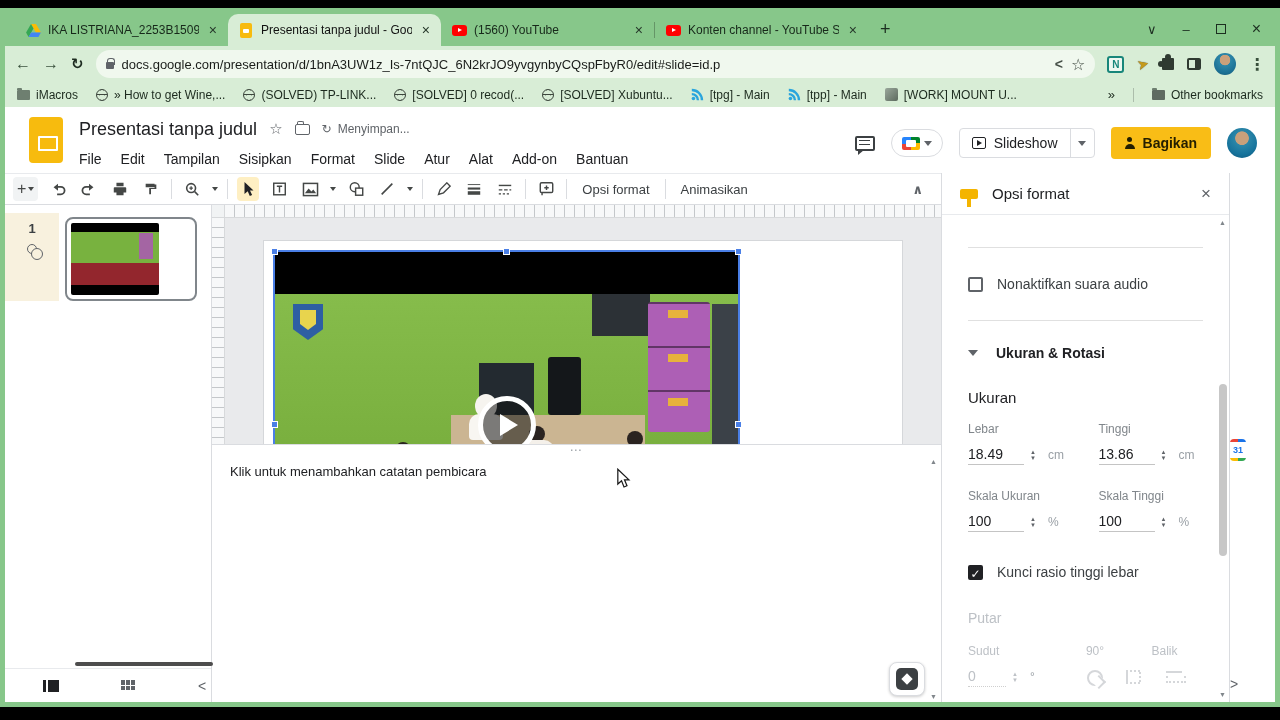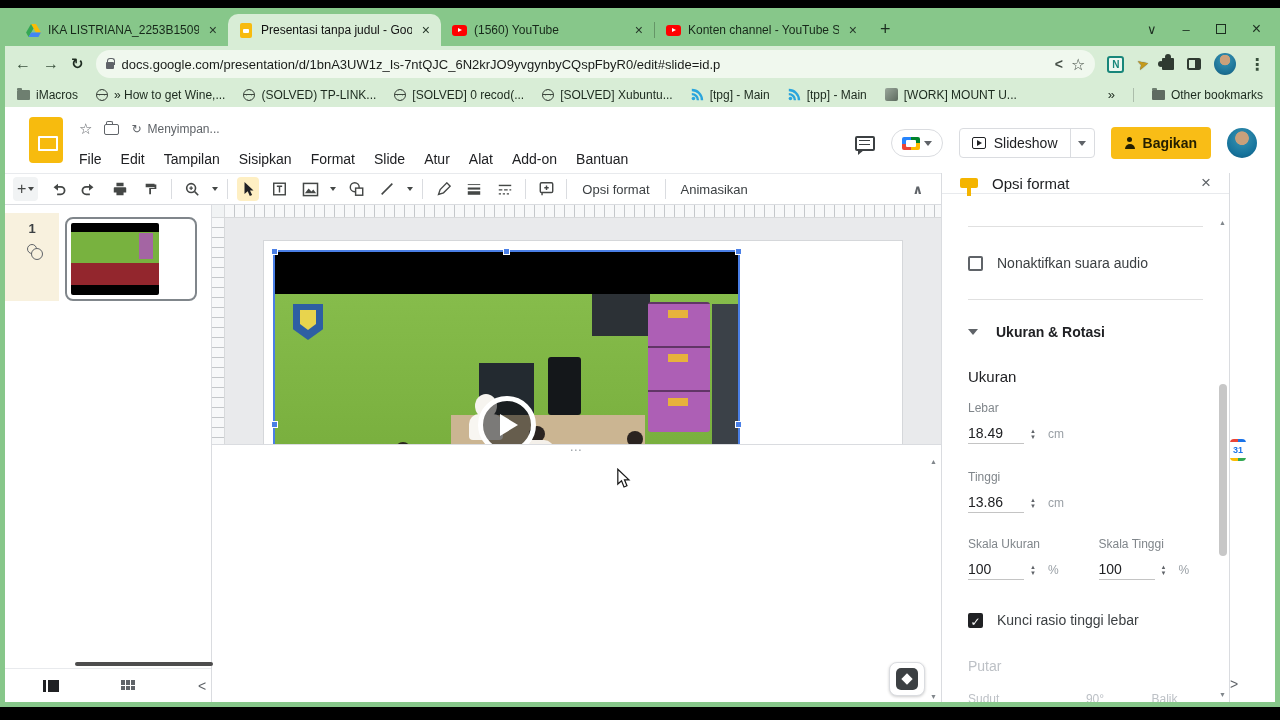--- a/index.html
+++ b/index.html
@@ -342,20 +342,21 @@
         <span>Other bookmarks</span>
       </span>
   </div>
 
   <div id="app">
 
     <div id="doc-header">
       <div id="slides-logo"></div>
       <div id="title-block">
         <div id="title-row">
+          <span id="doc-title">Presentasi tanpa judul</span>
           <span class="hdr-ico">☆</span>
           <span class="mini-folder"></span>
           <span id="saving">
               <span class="hdr-ico" style="font-size:12px;">↻</span>
               <span>Menyimpan...</span>
             </span>
         </div>
         <div id="menu-row">
           <span>File</span>
           <span>Edit</span>
@@ -556,20 +557,21 @@
                 <span class="handle" style="right:-4px;top:-4px;"></span>
                 <span class="handle" style="left:-4px;top:50%;margin-top:-4px;"></span>
                 <span class="handle" style="right:-4px;top:50%;margin-top:-4px;"></span>
 
               </div>
             </div>
             <div id="notes-divider">
                 <span>⋯</span>
               </div>
             <div id="notes">
+              <span>Klik untuk menambahkan catatan pembicara</span>
               <div id="notes-scroll">
                 <span>▲</span>
                 <span>▼</span>
               </div>
               <div id="explore-btn">
                   <span class="spark"></span>
                 </div>
             </div>
           </div>
         </div>
@@ -586,21 +588,21 @@
           <div class="chk-row" style="margin-top:28px;">
             <span class="chk"></span>
             <span class="chk-label">Nonaktifkan suara audio</span>
           </div>
           <div class="p-divider" style="margin-top:28px;"></div>
           <div class="sect-row" style="margin-top:24px;">
             <span class="chev-down"></span>
             <span class="sect-title">Ukuran &amp; Rotasi</span>
           </div>
           <div class="p-h" style="margin-top:28px;">Ukuran</div>
-          <div class="fields" style="margin-top:16px;flex-direction:column;">
+          <div class="fields" style="margin-top:16px;">
             <div class="field">
               <div class="f-label">Lebar</div>
               <div class="f-ctrl">
                 <input class="f-input" value="18.49" style="">
                 <span class="spinner">
                     <span>▲</span>
                     <span>▼</span>
                   </span>
                 <span class="f-unit">cm</span>
               </div>

